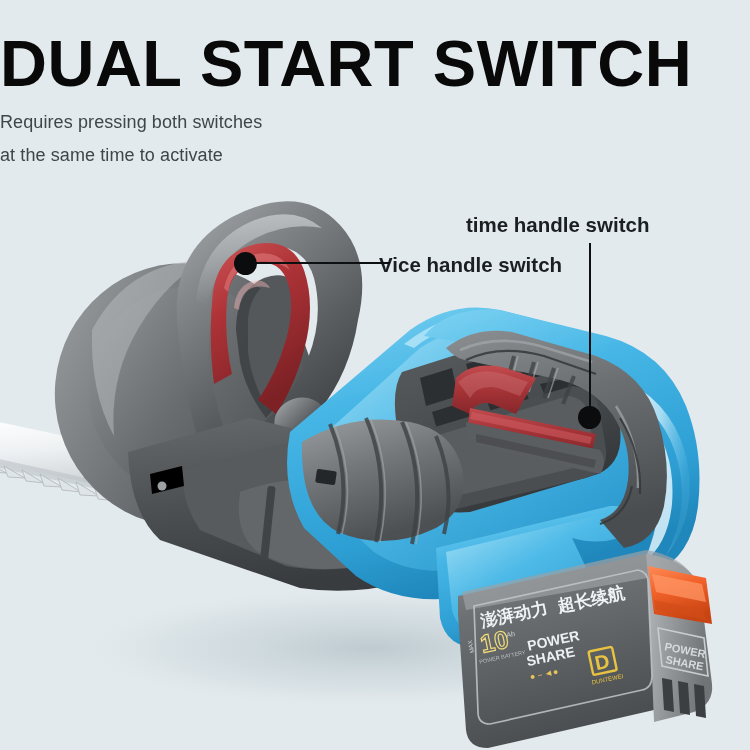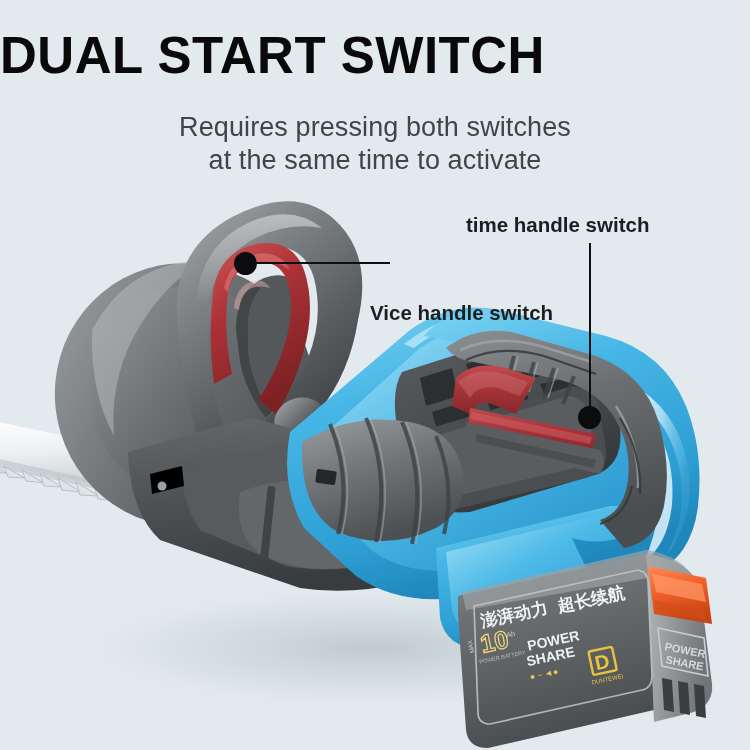--- a/index.html
+++ b/index.html
@@ -19,48 +19,47 @@
     background: #e3eaed;
     overflow: hidden;
   }
   
   .headline {
     position: absolute;
     left: 0;
     top: 26px;
     width: 608px;
     text-align: left;
-    font-size: 51px;
+    font-size: 65px;
     font-weight: bold;
     letter-spacing: 0.5px;
     color: #090909;
     white-space: nowrap;
   }
   .subline {
     position: absolute;
     left: 0;
     width: 750px;
-    text-align: center;
-    font-size: 27px;
+    font-size: 18px;
     color: #3f4548;
     letter-spacing: 0.1px;
   }
   .subline.l1 { top: 112px; }
   .subline.l2 { top: 145px; }
 
   
   .callout {
     position: absolute;
     font-size: 20.5px;
     font-weight: bold;
     color: #1b1f21;
     white-space: nowrap;
   }
   #label-main { left: 466px; top: 213px; }
-  #label-vice { left: 370px; top: 253px; margin-top: 48px; }
+  #label-vice { left: 379px; top: 253px; }
 
   .leader {
     position: absolute;
     background: #0d0f10;
   }
   .dot {
     position: absolute;
     background: #0a0c0d;
     border-radius: 50%;
   }

